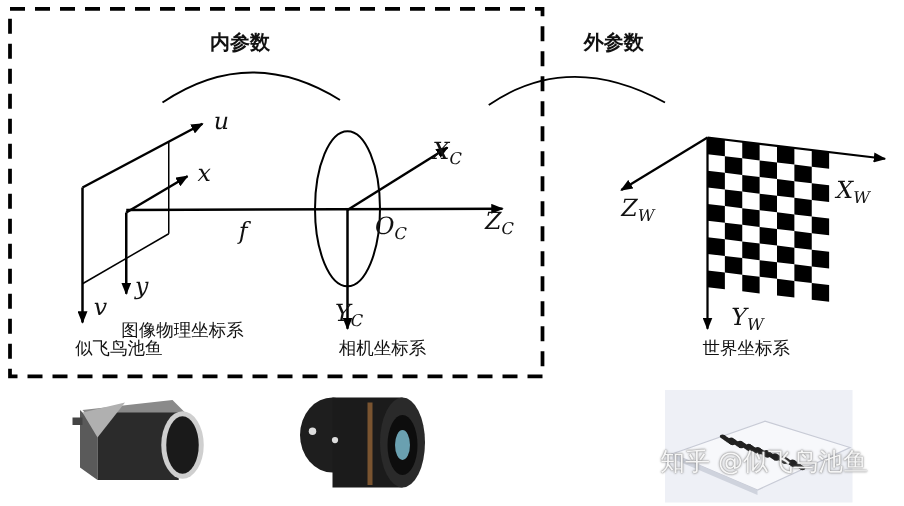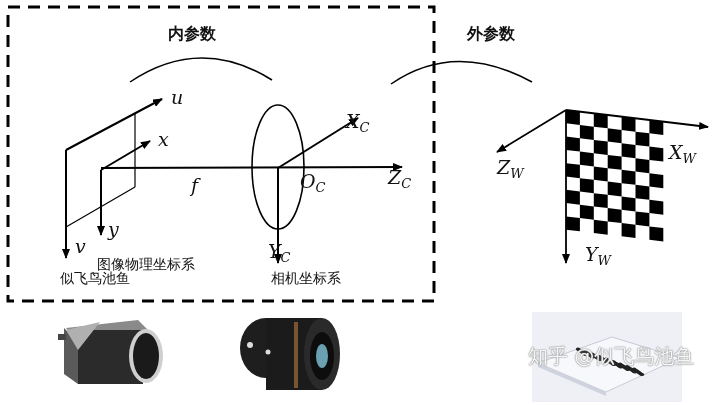--- a/index.html
+++ b/index.html
@@ -202,29 +202,30 @@
           <ellipse cx="642" cy="374.6" rx="2.2" ry="1.5" fill="#222"></ellipse>
         </g>
     </g>
   </svg>
 
   <div class="cn title" style="left:168px;top:24px">内参数</div>
   <div class="cn title" style="left:467px;top:24px">外参数</div>
   <div class="cn" style="left:97px;top:256px;font-size:14px">图像物理坐标系</div>
   <div class="cn" style="left:60px;top:270px;font-size:14px">似飞鸟池鱼</div>
   <div class="cn" style="left:271px;top:270px;font-size:14px">相机坐标系</div>
+  <div class="cn" style="left:562px;top:270px;font-size:14px">世界坐标系</div>
 
   <div class="math" style="left:171px;top:86px">u</div>
   <div class="math" style="left:75px;top:235px">v</div>
   <div class="math" style="left:158px;top:128px">x</div>
   <div class="math" style="left:108px;top:218px">y</div>
   <div class="math" style="left:191px;top:174px">f</div>
 
   <div class="math" style="left:300px;top:170px"><span>O</span><sub>C</sub></div>
   <div class="math" style="left:346px;top:110px"><span>X</span><sub>C</sub></div>
   <div class="math" style="left:268px;top:240px"><span>Y</span><sub>C</sub></div>
   <div class="math" style="left:388px;top:166px"><span>Z</span><sub>C</sub></div>
   <div class="math" style="left:669px;top:141px"><span>X</span><sub>W</sub></div>
   <div class="math" style="left:585px;top:243px"><span>Y</span><sub>W</sub></div>
   <div class="math" style="left:497px;top:156px"><span>Z</span><sub>W</sub></div>
 
-  <div class="watermark" style="left:528px;top:343px">知乎 @似飞鸟池鱼</div>
+  <div class="watermark" style="left:528px;top:356px">知乎 @似飞鸟池鱼</div>
 </div>
 
 </body></html>

